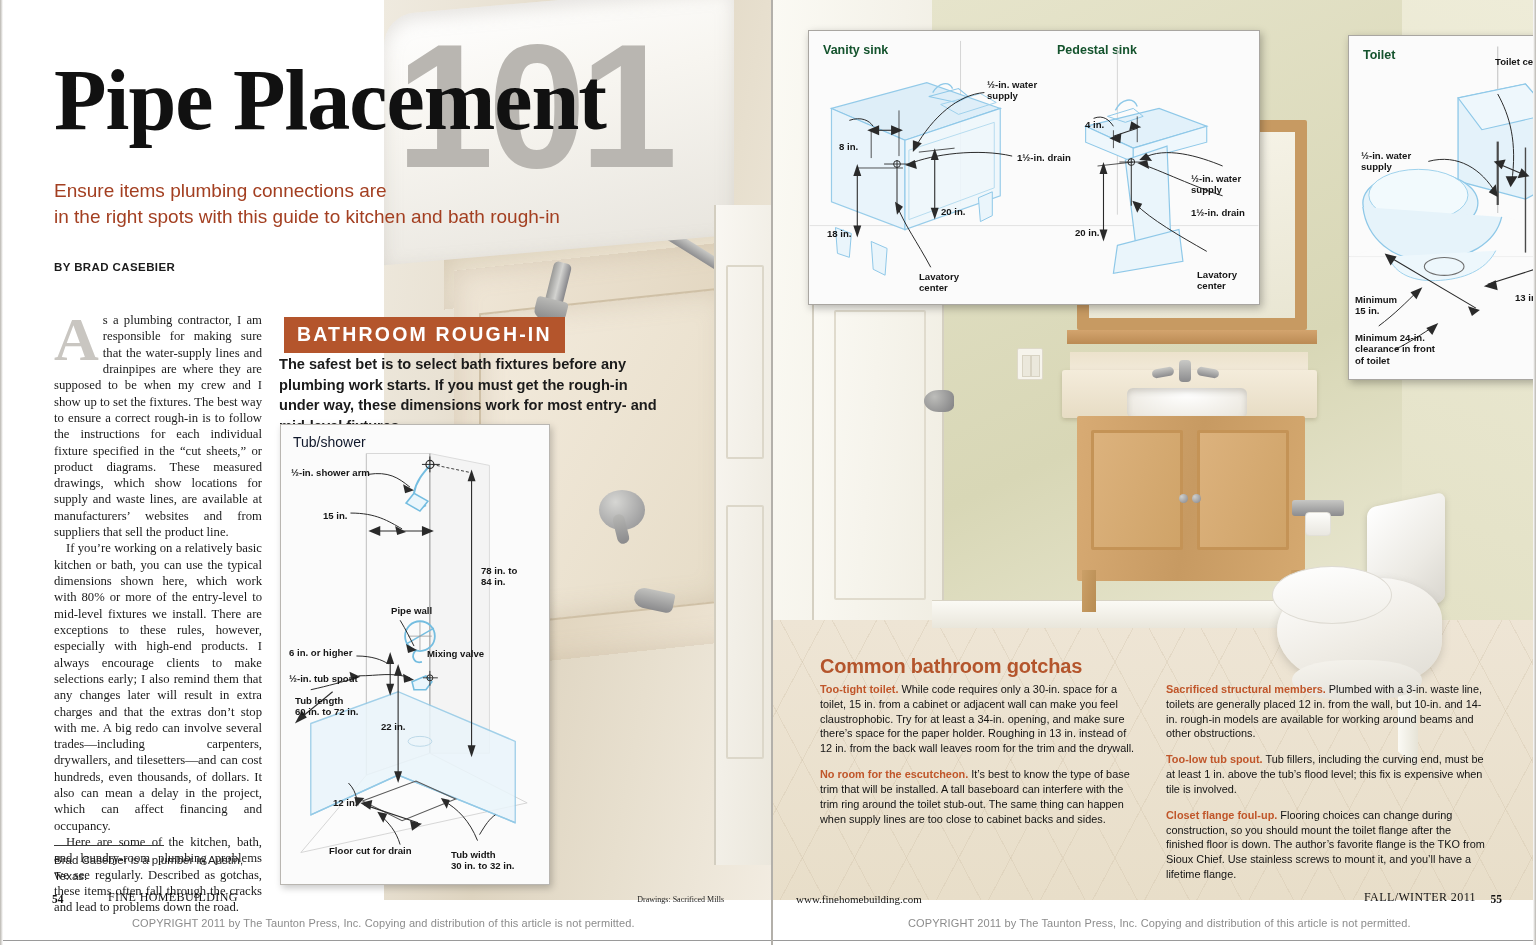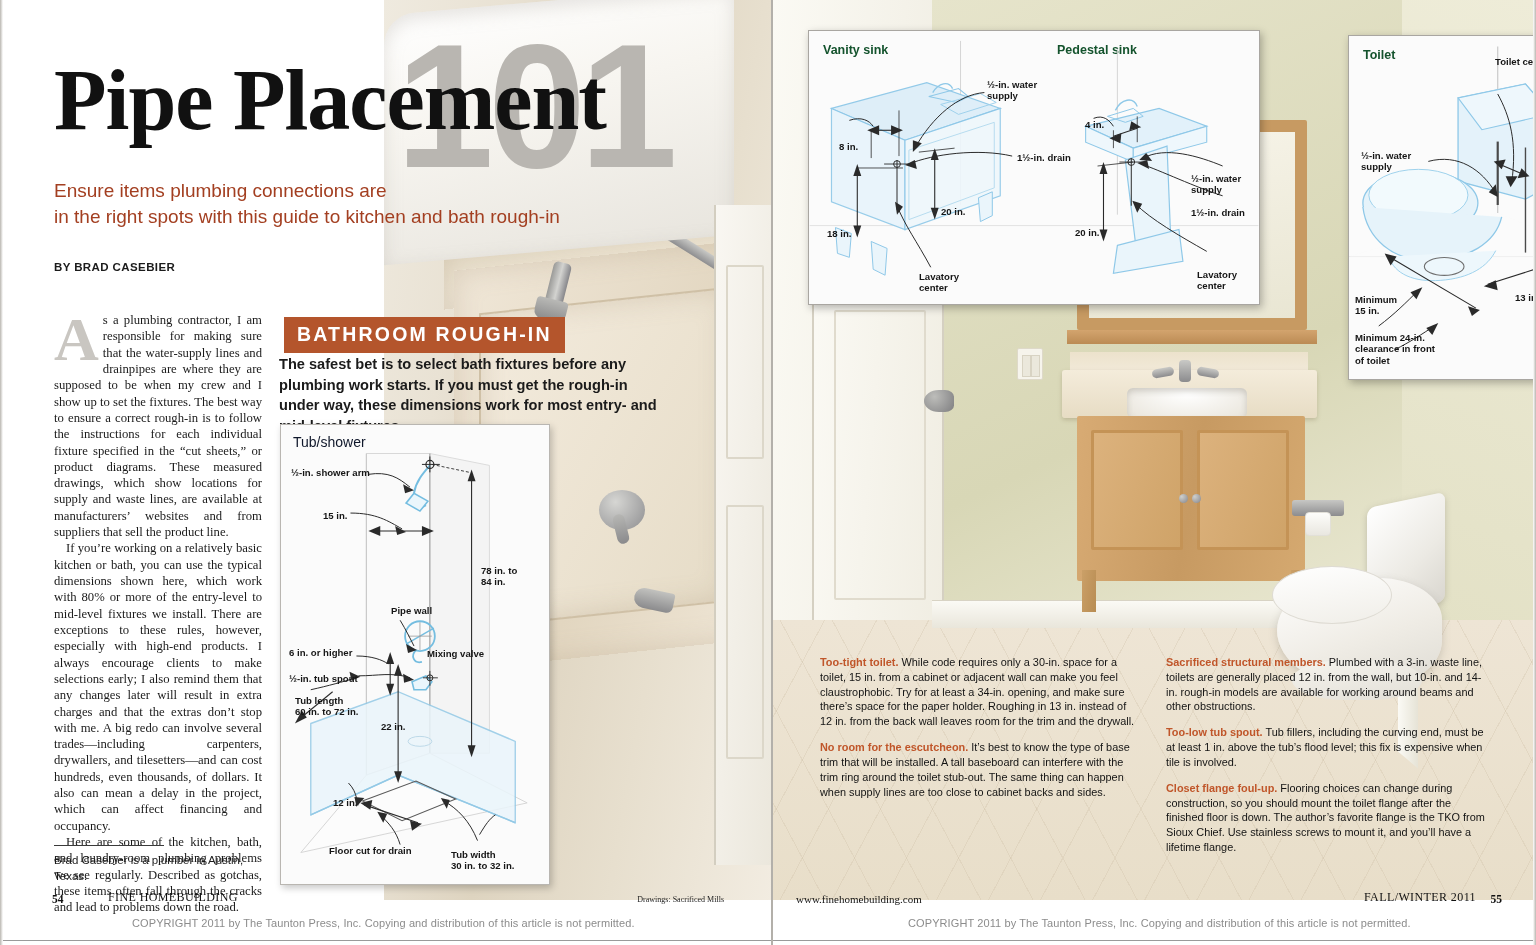--- a/index.html
+++ b/index.html
@@ -765,20 +765,21 @@
     <div class="dg-label" style="left:196px; top:144px;">8 in.</div>
     <div class="dg-label" style="left:166px; top:256px;">13 in.</div>
     <div class="dg-label" style="left:6px;   top:258px;">Minimum
 15 in.</div>
     <div class="dg-label" style="left:6px;   top:296px;">Minimum 24-in.
 clearance in front
 of toilet</div>
   </div>
 
   <div id="gotchas">
+    <h2>Common bathroom gotchas</h2>
     <div class="cols">
       <div class="col" id="gotcha-col-left">
           <div class="item"><b>Too-tight toilet.</b><span> While code requires only a 30-in. space for a toilet, 15 in. from a cabinet or adjacent wall can make you feel claustrophobic. Try for at least a 34-in. opening, and make sure there’s space for the paper holder. Roughing in 13 in. instead of 12 in. from the back wall leaves room for the trim and the drywall.</span></div>
           <div class="item"><b>No room for the escutcheon.</b><span> It’s best to know the type of base trim that will be installed. A tall baseboard can interfere with the trim ring around the toilet stub-out. The same thing can happen when supply lines are too close to cabinet backs and sides.</span></div>
         </div>
       <div class="col" id="gotcha-col-right">
           <div class="item"><b>Sacrificed structural members.</b><span> Plumbed with a 3-in. waste line, toilets are generally placed 12 in. from the wall, but 10-in. and 14-in. rough-in models are available for working around beams and other obstructions.</span></div>
           <div class="item"><b>Too-low tub spout.</b><span> Tub fillers, including the curving end, must be at least 1 in. above the tub’s flood level; this fix is expensive when tile is involved.</span></div>
           <div class="item"><b>Closet flange foul-up.</b><span> Flooring choices can change during construction, so you should mount the toilet flange after the finished floor is down. The author’s favorite flange is the TKO from Sioux Chief. Use stainless screws to mount it, and you’ll have a lifetime flange.</span></div>
         </div>

